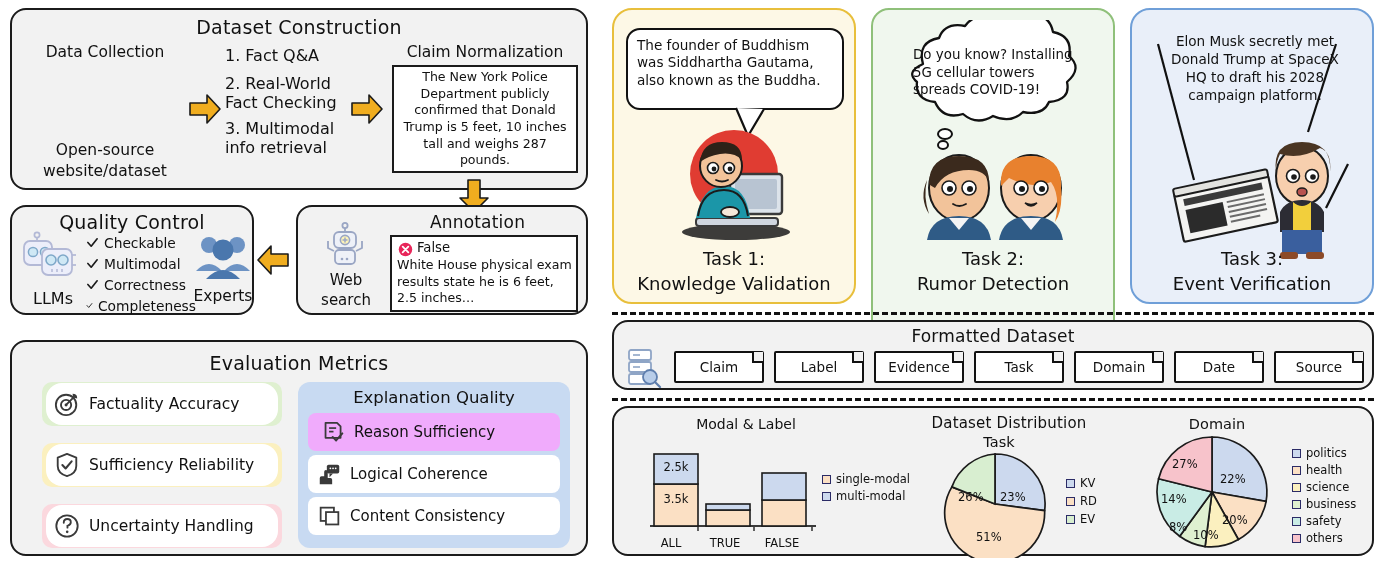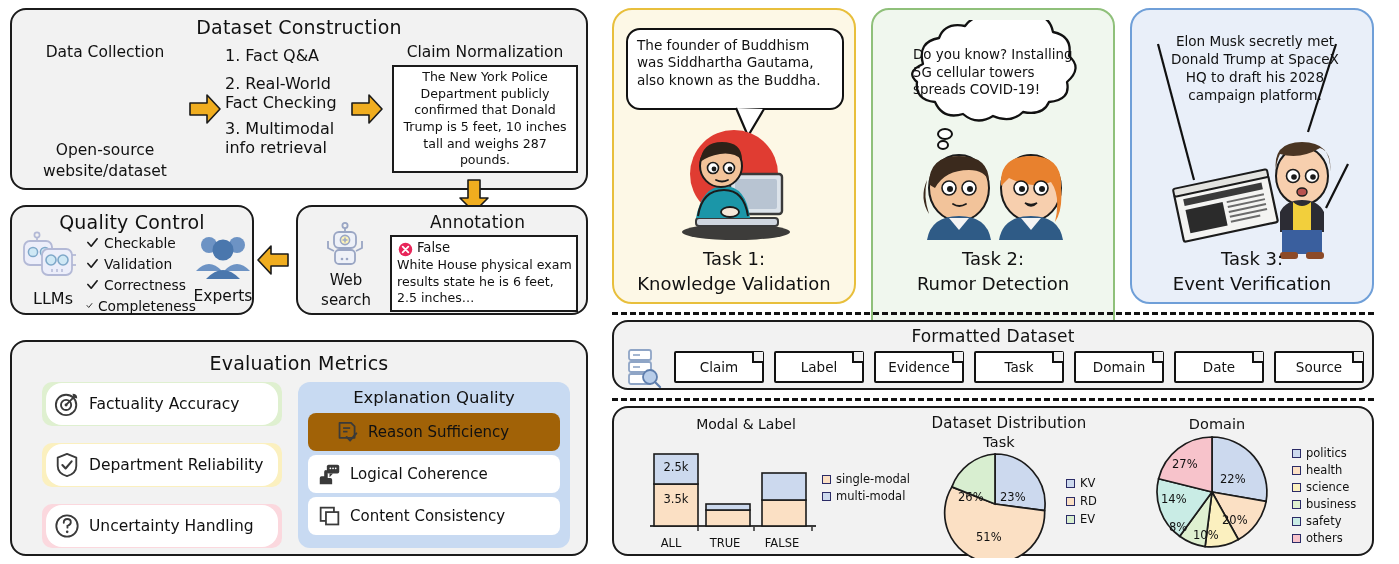--- a/index.html
+++ b/index.html
@@ -146,21 +146,21 @@
     <div style="display:flex;align-items:center;gap:5px;height:21px;">
       <svg width="13" height="13" viewBox="0 0 14 14">
           <path d="M2 7 l3.6 4 L12 3" fill="none" stroke="#1b1b1b" stroke-width="1.8" stroke-linecap="round" stroke-linejoin="round"></path>
         </svg>
       <span style="font-size:13.8px;">Checkable</span>
     </div>
     <div style="display:flex;align-items:center;gap:5px;height:21px;">
       <svg width="13" height="13" viewBox="0 0 14 14">
           <path d="M2 7 l3.6 4 L12 3" fill="none" stroke="#1b1b1b" stroke-width="1.8" stroke-linecap="round" stroke-linejoin="round"></path>
         </svg>
-      <span style="font-size:13.8px;">Validation</span>
+      <span style="font-size:13.8px;">Multimodal</span>
     </div>
     <div style="display:flex;align-items:center;gap:5px;height:21px;">
       <svg width="13" height="13" viewBox="0 0 14 14">
           <path d="M2 7 l3.6 4 L12 3" fill="none" stroke="#1b1b1b" stroke-width="1.8" stroke-linecap="round" stroke-linejoin="round"></path>
         </svg>
       <span style="font-size:13.8px;">Correctness</span>
     </div>
     <div style="display:flex;align-items:center;gap:5px;height:21px;">
       <svg width="13" height="13" viewBox="0 0 14 14">
           <path d="M2 7 l3.6 4 L12 3" fill="none" stroke="#1b1b1b" stroke-width="1.8" stroke-linecap="round" stroke-linejoin="round"></path>
@@ -195,39 +195,39 @@
       <span class="lab">Factuality Accuracy</span>
     </div>
   </div>
 
   <div class="abs metric" style="left:30px;top:101px;width:240px;height:44px;background:#fbf0bf;">
     <div class="inner">
       <svg width="26" height="26" viewBox="0 0 28 28">
         <path d="M14 2 l10 4 v9 q0 8 -10 11 q-10 -3 -10 -11 v-9 z" fill="none" stroke="#3a3a3a" stroke-width="2" stroke-linejoin="round"></path>
         <path d="M9 14 l3.5 3.8 L19 10" fill="none" stroke="#3a3a3a" stroke-width="2.2" stroke-linecap="round" stroke-linejoin="round"></path>
       </svg>
-      <span class="lab">Department Reliability</span>
+      <span class="lab">Sufficiency Reliability</span>
     </div>
   </div>
 
   <div class="abs metric" style="left:30px;top:162px;width:240px;height:44px;background:#fbd8de;">
     <div class="inner">
       <svg width="26" height="26" viewBox="0 0 28 28">
         <circle cx="14" cy="14" r="11.5" fill="none" stroke="#3a3a3a" stroke-width="2"></circle>
         <path d="M10.5 10.5 q0 -4 3.8 -4 q3.8 0 3.8 3.5 q0 2.8 -3.6 3.8 v2" fill="none" stroke="#3a3a3a" stroke-width="2" stroke-linecap="round"></path>
         <circle cx="14.2" cy="20.3" r="1.4" fill="#3a3a3a"></circle>
       </svg>
       <span class="lab">Uncertainty Handling</span>
     </div>
   </div>
 
   <div class="abs" style="left:286px;top:40px;width:272px;height:166px;background:#c8daf2;border-radius:12px;">
     <div class="abs sub" style="left:0;top:6px;width:100%;font-size:16.5px;">Explanation Quality</div>
 
-    <div class="abs" style="left:10px;top:31px;width:252px;height:38px;background:#a16207;border-radius:8px;display:flex;align-items:center;gap:9px;padding-left:28px;box-sizing:border-box;">
+    <div class="abs" style="left:10px;top:31px;width:252px;height:38px;background:#f0abfc;border-radius:8px;display:flex;align-items:center;gap:9px;padding-left:14px;box-sizing:border-box;">
       <svg width="23" height="23" viewBox="0 0 26 26">
         <path d="M4 2 h13 l4 4 v13 h-17 z" fill="none" stroke="#3a3a3a" stroke-width="2" stroke-linejoin="round"></path>
         <line x1="8" y1="8" x2="16" y2="8" stroke="#3a3a3a" stroke-width="1.9"></line>
         <line x1="8" y1="12" x2="13" y2="12" stroke="#3a3a3a" stroke-width="1.9"></line>
         <path d="M12 18 l4 4 l7 -8" fill="none" stroke="#3a3a3a" stroke-width="2.2" stroke-linecap="round" stroke-linejoin="round"></path>
       </svg>
       <span style="font-size:15px;">Reason Sufficiency</span>
     </div>
 
     <div class="abs" style="left:10px;top:73px;width:252px;height:38px;background:#fff;border-radius:8px;display:flex;align-items:center;gap:9px;padding-left:10px;box-sizing:border-box;">

